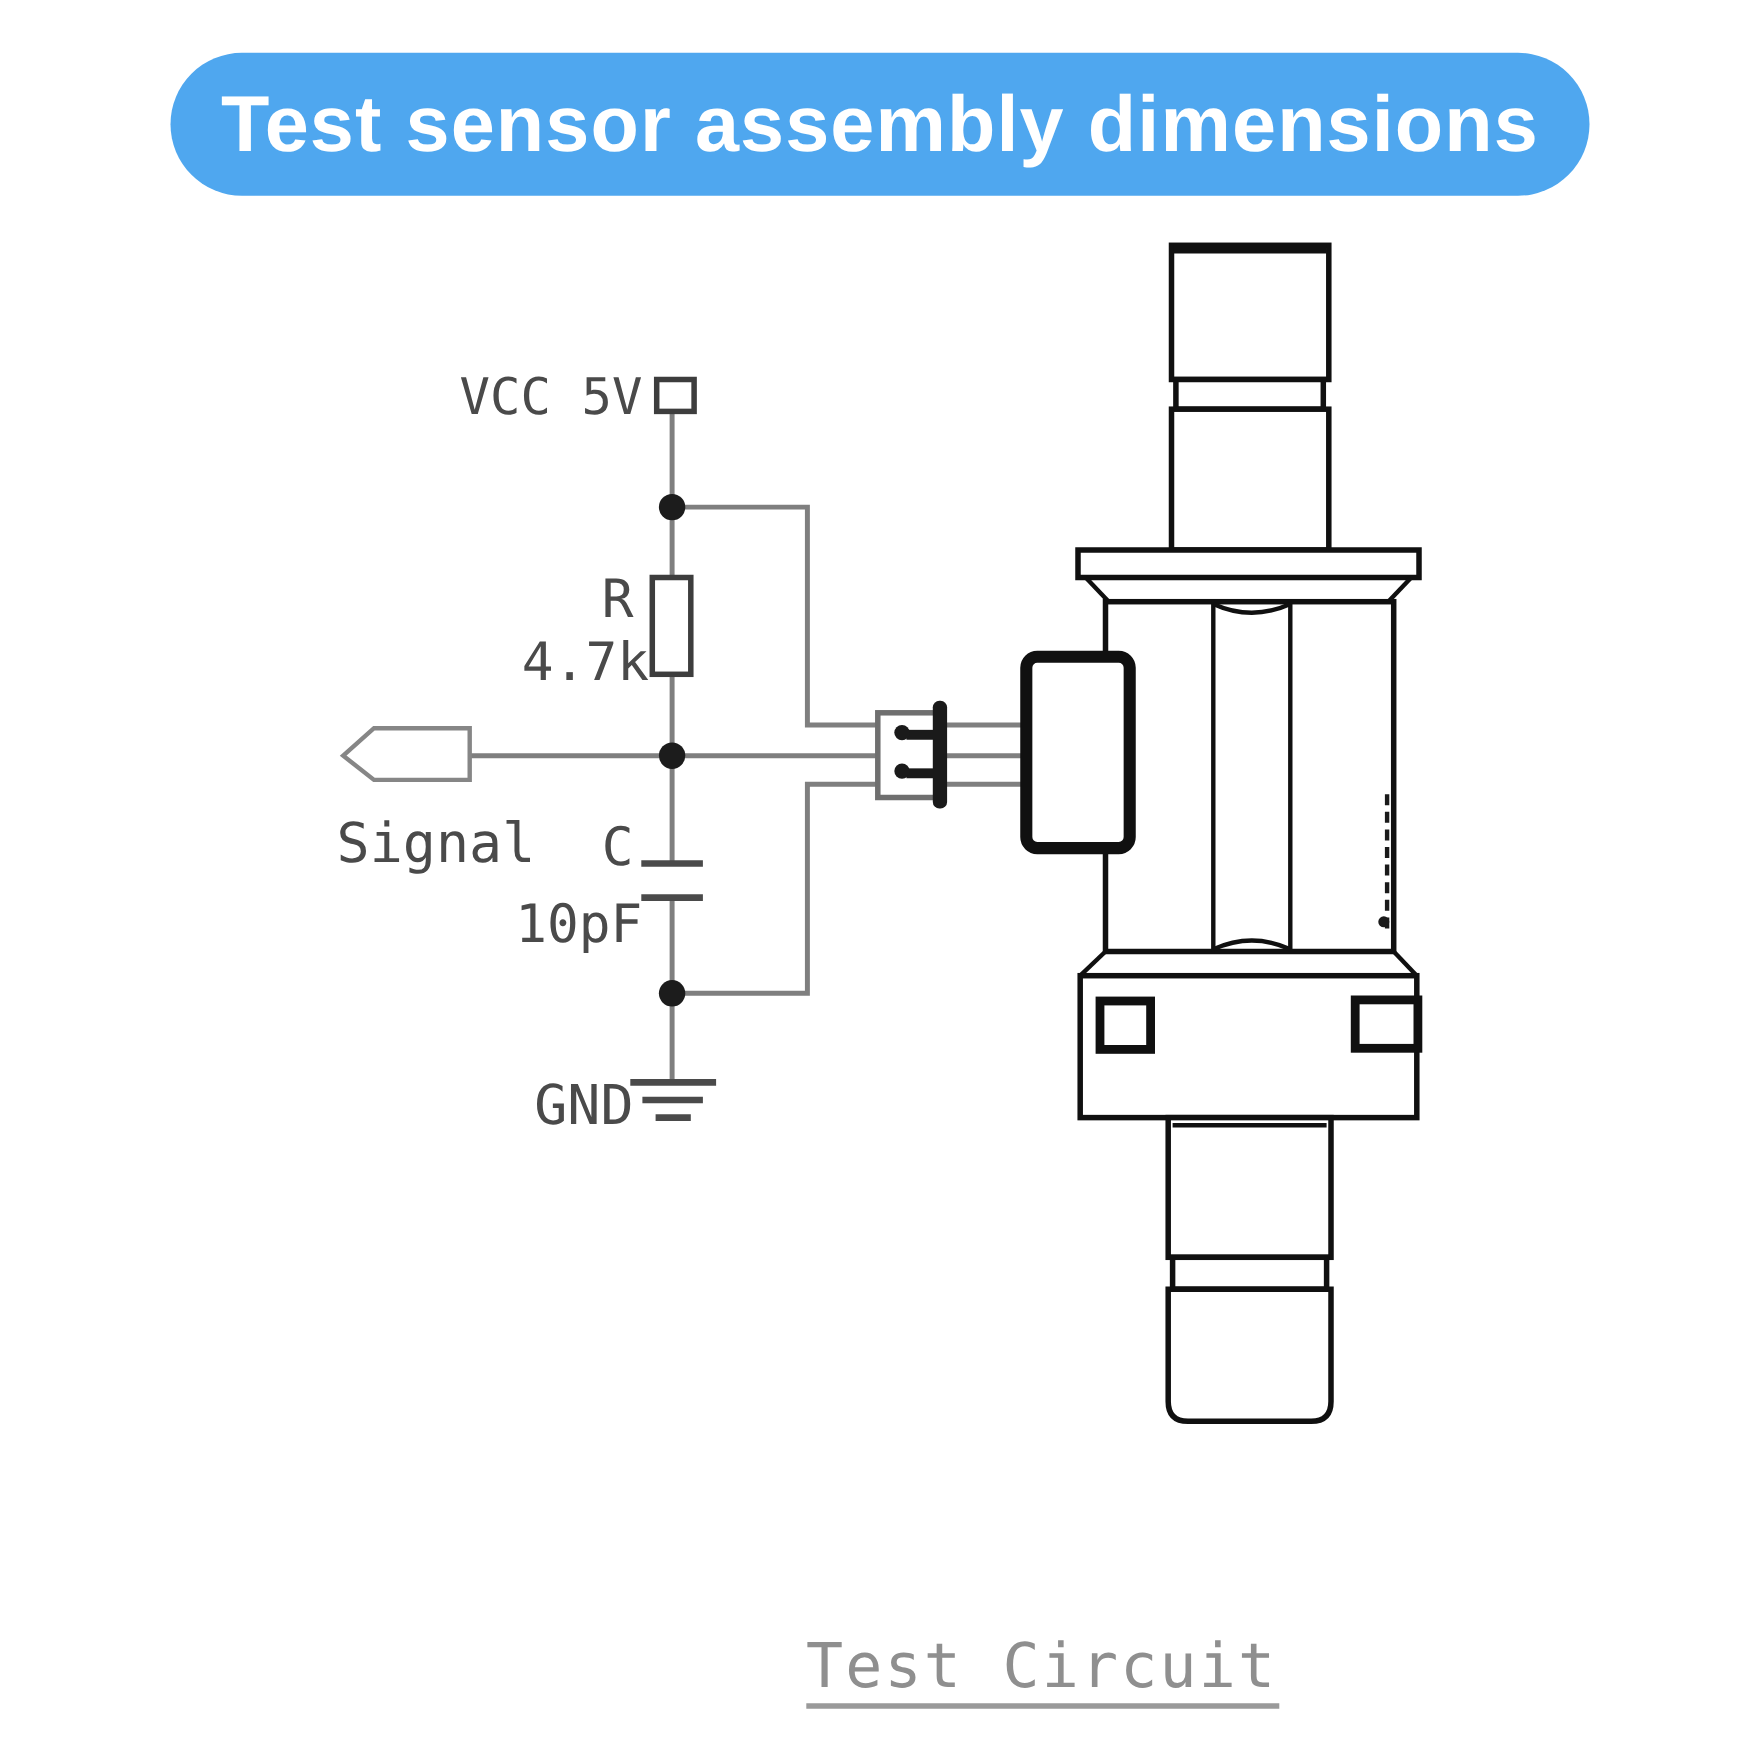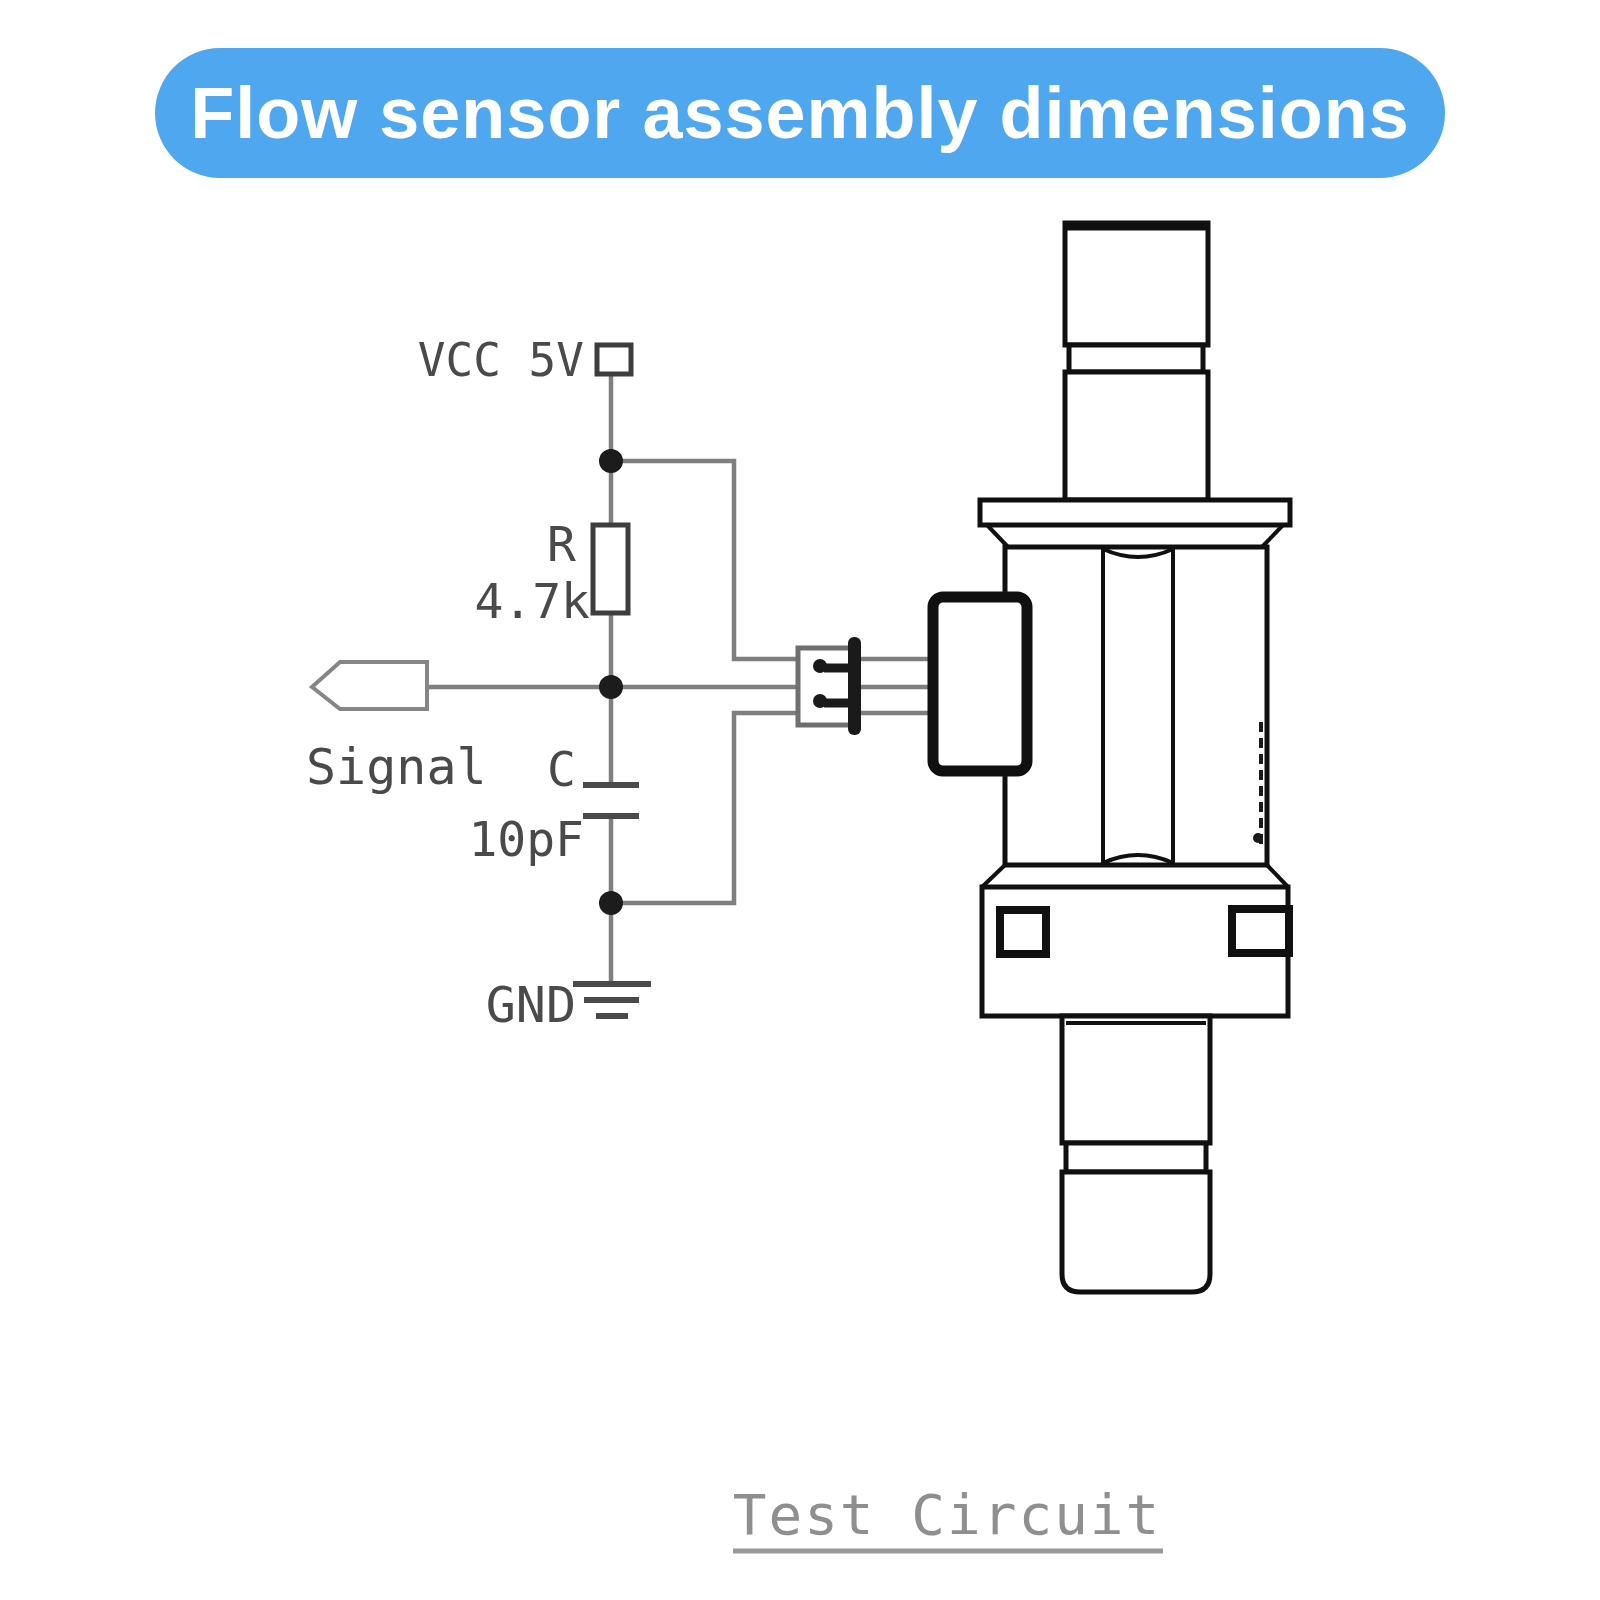--- a/index.html
+++ b/index.html
@@ -24,21 +24,21 @@
   .pin{stroke:#1a1a1a;stroke-width:9;fill:none;}
   .caption{font-family:"DejaVu Sans Mono", monospace;fill:#8f8f8f;font-size:56px;letter-spacing:2px;}
   .underline{stroke:#9a9a9a;stroke-width:5;}
 </style>
 </head>
 <body>
 
 <div class="stage">
 
   <div class="banner">
-    <span>Flow sensor assembly dimensions</span>
+    <span>Test sensor assembly dimensions</span>
   </div>
 
   <svg width="1600" height="1600" viewBox="0 0 1600 1600">
 
     <g>
       <line class="wire" x1="611" y1="374" x2="611" y2="525"></line>
       <line class="wire" x1="611" y1="613" x2="611" y2="785"></line>
       <line class="wire" x1="611" y1="817" x2="611" y2="984"></line>
       <polyline class="wire" points="611,461 734,461 734,659 933,659"></polyline>
       <line class="wire" x1="427" y1="687" x2="933" y2="687"></line>

